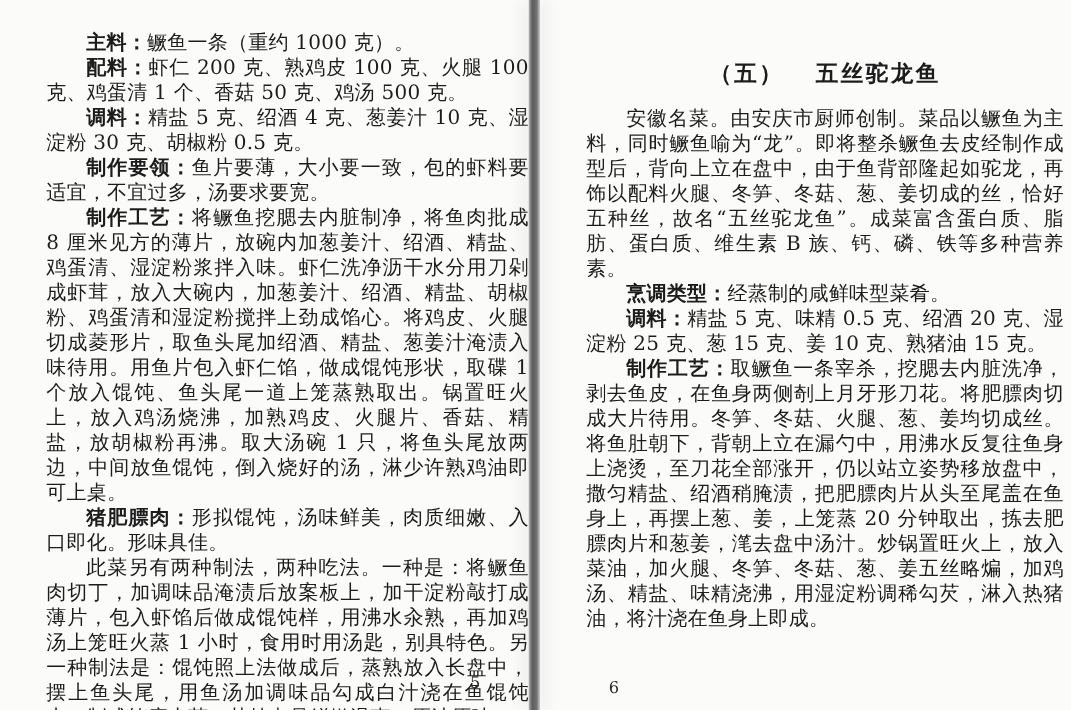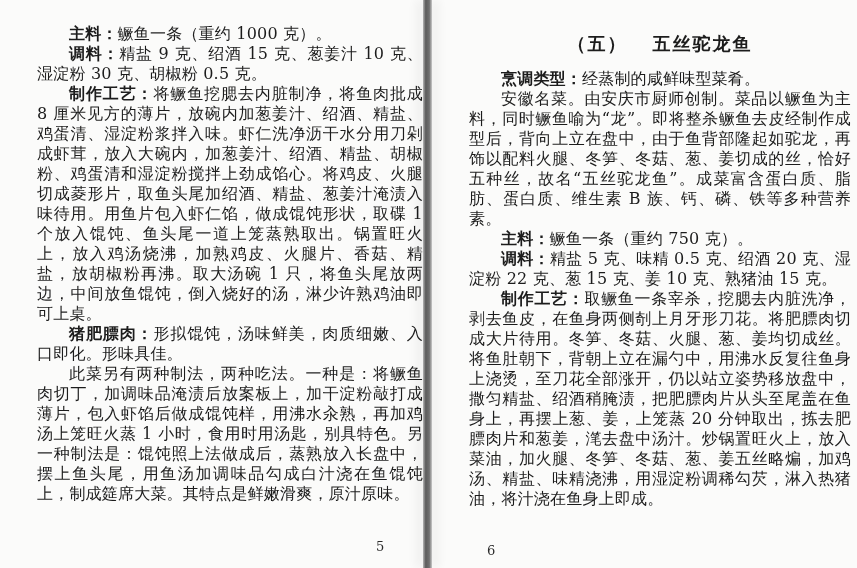--- a/index.html
+++ b/index.html
@@ -49,21 +49,21 @@
   .lbl {
     font-weight: 700;
     font-family: "DejaVu Sans", sans-serif;
   }
   .section-title {
     text-align: center;
     font-weight: 700;
     font-family: "DejaVu Sans", sans-serif;
     font-size: 18px;
     line-height: 24px;
-    margin: 8px 0 13px 0;
+    margin: 24px 0 13px 0;
     letter-spacing: 2px;
   }
   .section-title .sec-num {
     margin-right: 1.4em;
   }
   .pagenum {
     position: absolute;
     font-size: 13px;
     color: #2a2a2a;
     font-family: "DejaVu Serif", serif;
@@ -77,36 +77,37 @@
     top: 543px;
   }
 </style>
 </head>
 <body>
 
 <div class="scan">
 
   <div class="page page-left">
     <p><span class="lbl">主料：</span><span>鳜鱼一条（重约 1000 克）。</span></p>
-    <p><span class="lbl">调料：</span><span>精盐 9 克、绍酒 15 克、葱姜汁 10 克、湿淀粉 30 克、胡椒粉 0.5 克。</span></p>
+    <p><span class="lbl">配料：</span><span>虾仁 200 克、熟鸡皮 100 克、火腿 100 克、鸡蛋清 1 个、香菇 50 克、鸡汤 500 克。</span></p>
+    <p><span class="lbl">调料：</span><span>精盐 5 克、绍酒 4 克、葱姜汁 10 克、湿淀粉 30 克、胡椒粉 0.5 克。</span></p>
+    <p><span class="lbl">制作要领：</span><span>鱼片要薄，大小要一致，包的虾料要适宜，不宜过多，汤要求要宽。</span></p>
     <p><span class="lbl">制作工艺：</span><span>将鳜鱼挖腮去内脏制净，将鱼肉批成 8 厘米见方的薄片，放碗内加葱姜汁、绍酒、精盐、鸡蛋清、湿淀粉浆拌入味。虾仁洗净沥干水分用刀剁成虾茸，放入大碗内，加葱姜汁、绍酒、精盐、胡椒粉、鸡蛋清和湿淀粉搅拌上劲成馅心。将鸡皮、火腿切成菱形片，取鱼头尾加绍酒、精盐、葱姜汁淹渍入味待用。用鱼片包入虾仁馅，做成馄饨形状，取碟 1 个放入馄饨、鱼头尾一道上笼蒸熟取出。锅置旺火上，放入鸡汤烧沸，加熟鸡皮、火腿片、香菇、精盐，放胡椒粉再沸。取大汤碗 1 只，将鱼头尾放两边，中间放鱼馄饨，倒入烧好的汤，淋少许熟鸡油即可上桌。</span></p>
     <p><span class="lbl">猪肥膘肉：</span><span>形拟馄饨，汤味鲜美，肉质细嫩、入口即化。形味具佳。</span></p>
     <p><span class="lbl"></span><span>此菜另有两种制法，两种吃法。一种是：将鳜鱼肉切丁，加调味品淹渍后放案板上，加干淀粉敲打成薄片，包入虾馅后做成馄饨样，用沸水汆熟，再加鸡汤上笼旺火蒸 1 小时，食用时用汤匙，别具特色。另一种制法是：馄饨照上法做成后，蒸熟放入长盘中，摆上鱼头尾，用鱼汤加调味品勾成白汁浇在鱼馄饨上，制成筵席大菜。其特点是鲜嫩滑爽，原汁原味。</span></p>
   </div>
 
   <div class="gutter"></div>
 
   <div class="page page-right">
     <div class="section-title">
       <span class="sec-num">（五）</span><span>五丝驼龙鱼</span>
     </div>
+    <p><span class="lbl"></span><span>安徽名菜。由安庆市厨师创制。菜品以鳜鱼为主料，同时鳜鱼喻为“龙”。即将整杀鳜鱼去皮经制作成型后，背向上立在盘中，由于鱼背部隆起如驼龙，再饰以配料火腿、冬笋、冬菇、葱、姜切成的丝，恰好五种丝，故名“五丝驼龙鱼”。成菜富含蛋白质、脂肪、蛋白质、维生素 B 族、钙、磷、铁等多种营养素。</span></p>
     <p><span class="lbl">烹调类型：</span><span>经蒸制的咸鲜味型菜肴。</span></p>
-    <p><span class="lbl"></span><span>安徽名菜。由安庆市厨师创制。菜品以鳜鱼为主料，同时鳜鱼喻为“龙”。即将整杀鳜鱼去皮经制作成型后，背向上立在盘中，由于鱼背部隆起如驼龙，再饰以配料火腿、冬笋、冬菇、葱、姜切成的丝，恰好五种丝，故名“五丝驼龙鱼”。成菜富含蛋白质、脂肪、蛋白质、维生素 B 族、钙、磷、铁等多种营养素。</span></p>
-    <p><span class="lbl">主料：</span><span>鳜鱼一条（重约 750 克）。</span></p>
-    <p><span class="lbl">调料：</span><span>精盐 5 克、味精 0.5 克、绍酒 20 克、湿淀粉 22 克、葱 15 克、姜 10 克、熟猪油 15 克。</span></p>
+    <p><span class="lbl">调料：</span><span>精盐 5 克、味精 0.5 克、绍酒 20 克、湿淀粉 25 克、葱 15 克、姜 10 克、熟猪油 15 克。</span></p>
     <p><span class="lbl">制作工艺：</span><span>取鳜鱼一条宰杀，挖腮去内脏洗净，剥去鱼皮，在鱼身两侧剞上月牙形刀花。将肥膘肉切成大片待用。冬笋、冬菇、火腿、葱、姜均切成丝。将鱼肚朝下，背朝上立在漏勺中，用沸水反复往鱼身上浇烫，至刀花全部涨开，仍以站立姿势移放盘中，撒匀精盐、绍酒稍腌渍，把肥膘肉片从头至尾盖在鱼身上，再摆上葱、姜，上笼蒸 20 分钟取出，拣去肥膘肉片和葱姜，滗去盘中汤汁。炒锅置旺火上，放入菜油，加火腿、冬笋、冬菇、葱、姜五丝略煸，加鸡汤、精盐、味精浇沸，用湿淀粉调稀勾芡，淋入热猪油，将汁浇在鱼身上即成。</span></p>
 
   </div>
 
   <div class="pagenum pagenum-left">5</div>
   <div class="pagenum pagenum-right">6</div>
 
 </div>
 
 </body></html>

